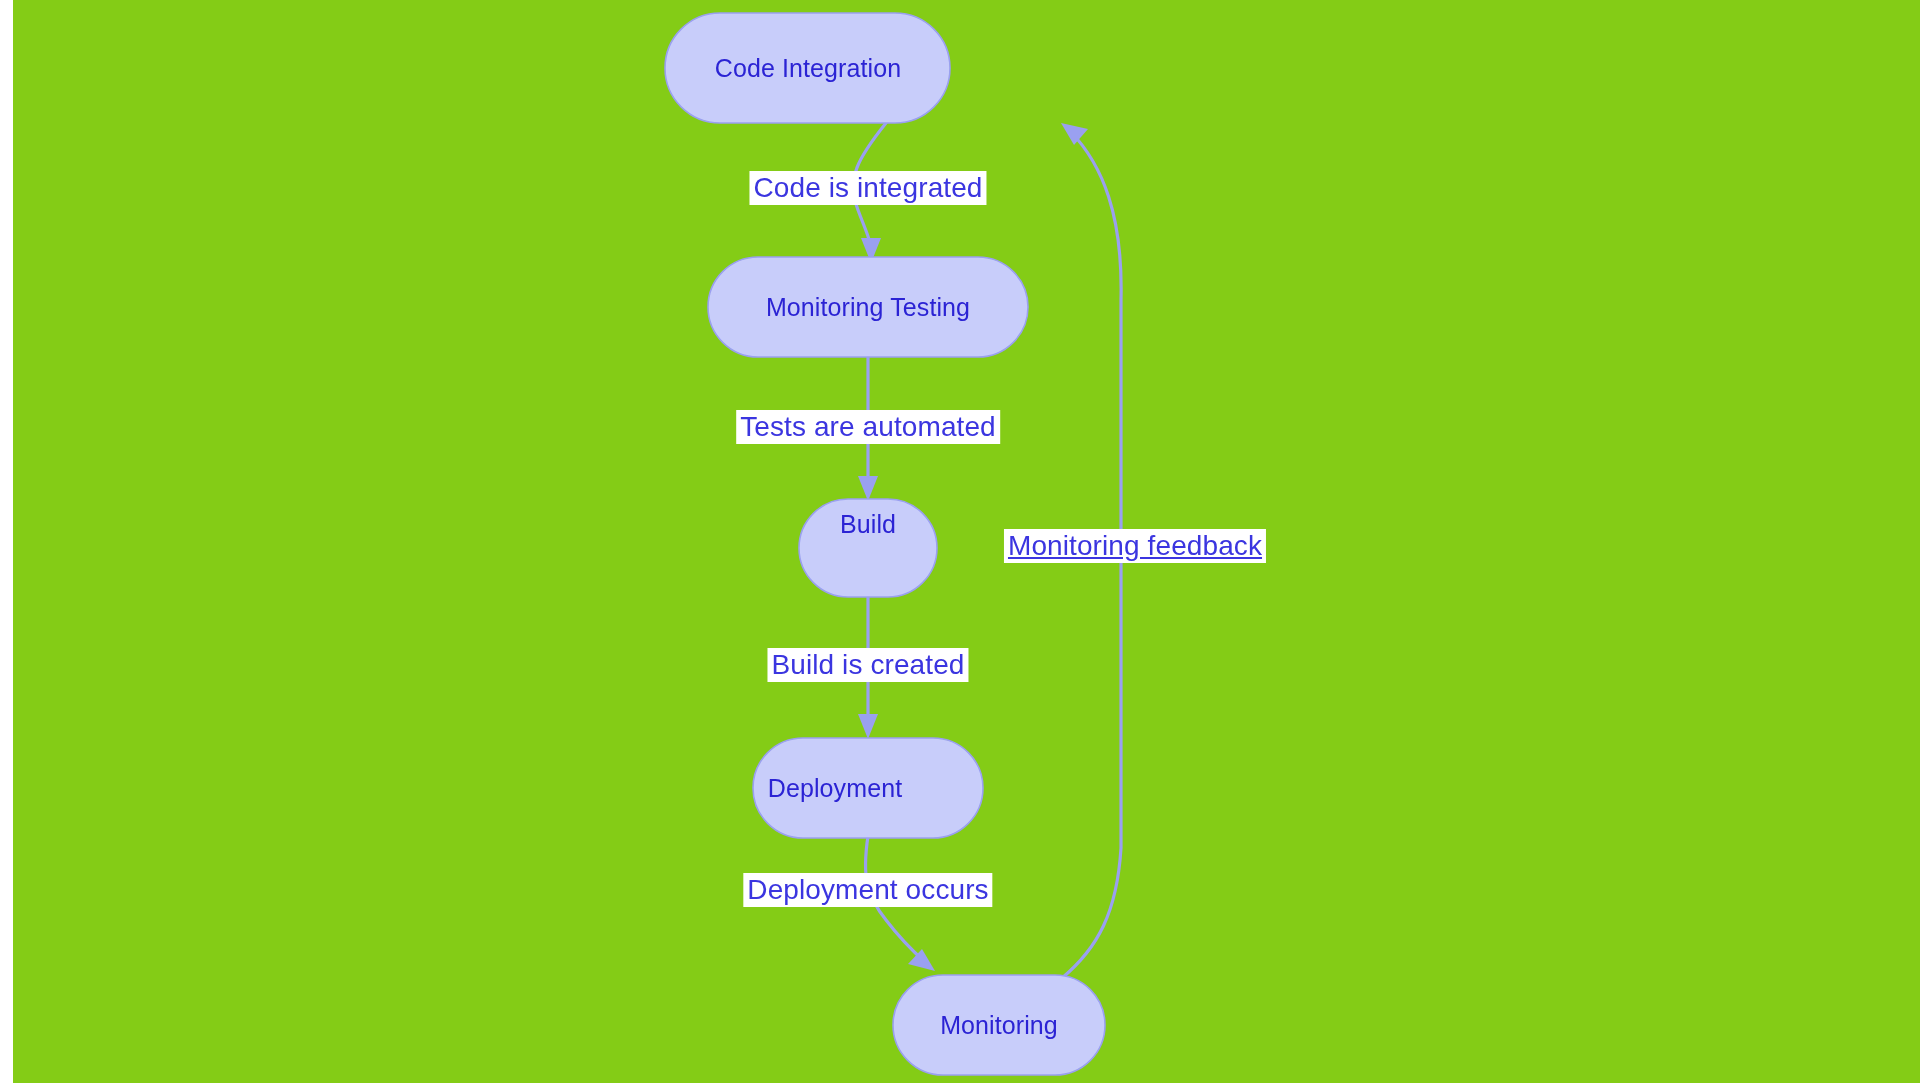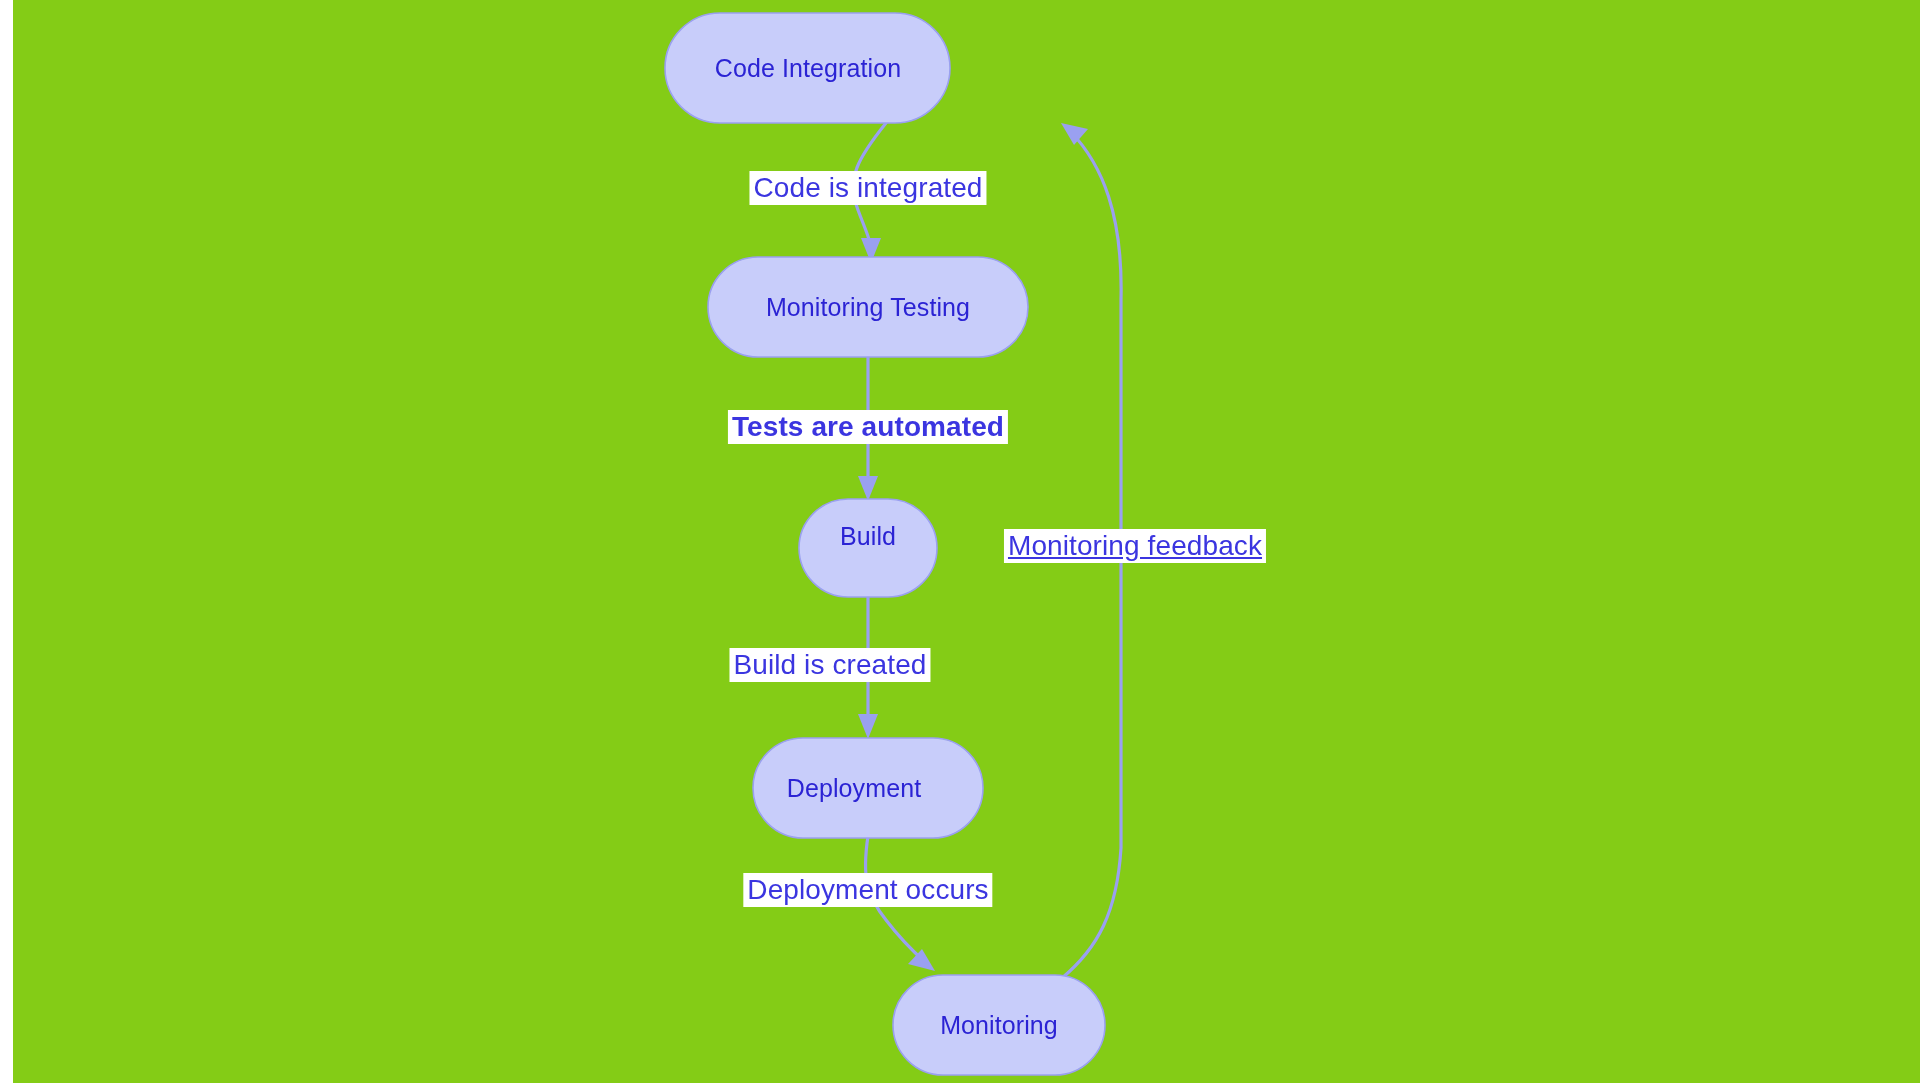--- a/index.html
+++ b/index.html
@@ -111,29 +111,29 @@
       <rect class="node-shape" x="740" y="738" width="230" height="100" rx="50" ry="50"></rect>
       <rect class="node-shape" x="880" y="975" width="212" height="100" rx="50" ry="50"></rect>
     </g>
 
   </svg>
 
   <div class="node-label" style="left:795px; top:68px;">Code Integration</div>
 
   <div class="node-label" style="left:855px; top:307px;">Monitoring Testing</div>
 
-  <div class="node-label" style="left:855px; top:536px;">Build</div>
+  <div class="node-label" style="left:855px; top:524px;">Build</div>
 
-  <div class="node-label" style="left:841px; top:788px;">Deployment</div>
+  <div class="node-label" style="left:822px; top:788px;">Deployment</div>
 
   <div class="node-label" style="left:986px; top:1025px;">Monitoring</div>
 
   <div class="edge-label" style="left:855px; top:188px;">Code is integrated</div>
 
-  <div class="edge-label" style="left:855px; top:427px;font-weight:bold;">Tests are automated</div>
+  <div class="edge-label" style="left:855px; top:427px;">Tests are automated</div>
 
-  <div class="edge-label" style="left:817px; top:665px;">Build is created</div>
+  <div class="edge-label" style="left:855px; top:665px;">Build is created</div>
 
   <div class="edge-label" style="left:855px; top:890px;">Deployment occurs</div>
 
   <div class="edge-label" style="left:1122px; top:546px;text-decoration:underline;">Monitoring feedback</div>
 
 </div>
 
 </body></html>

